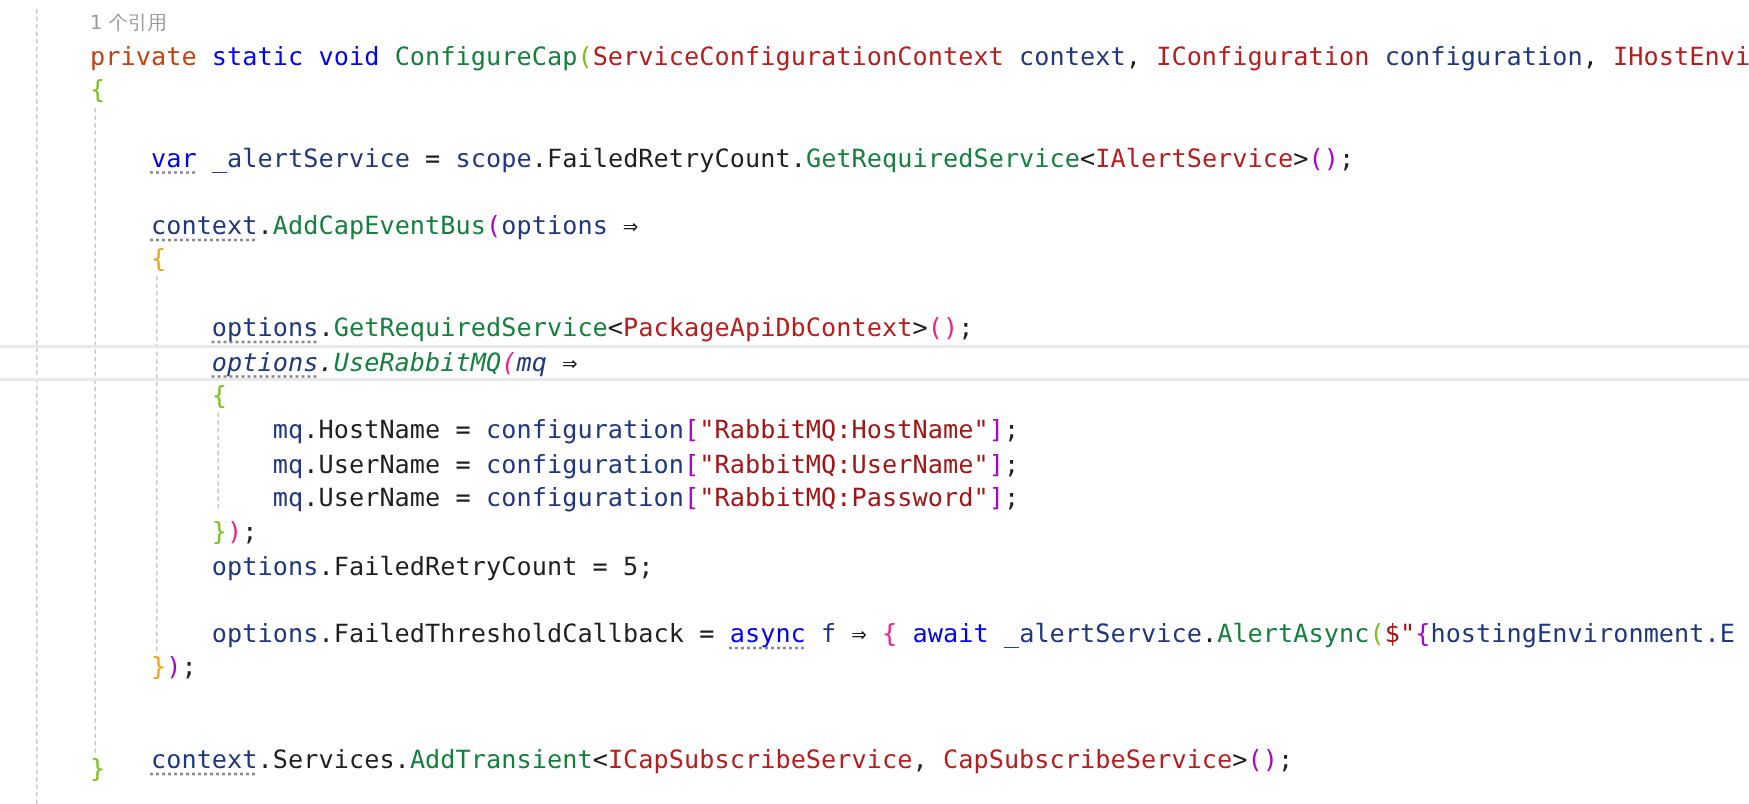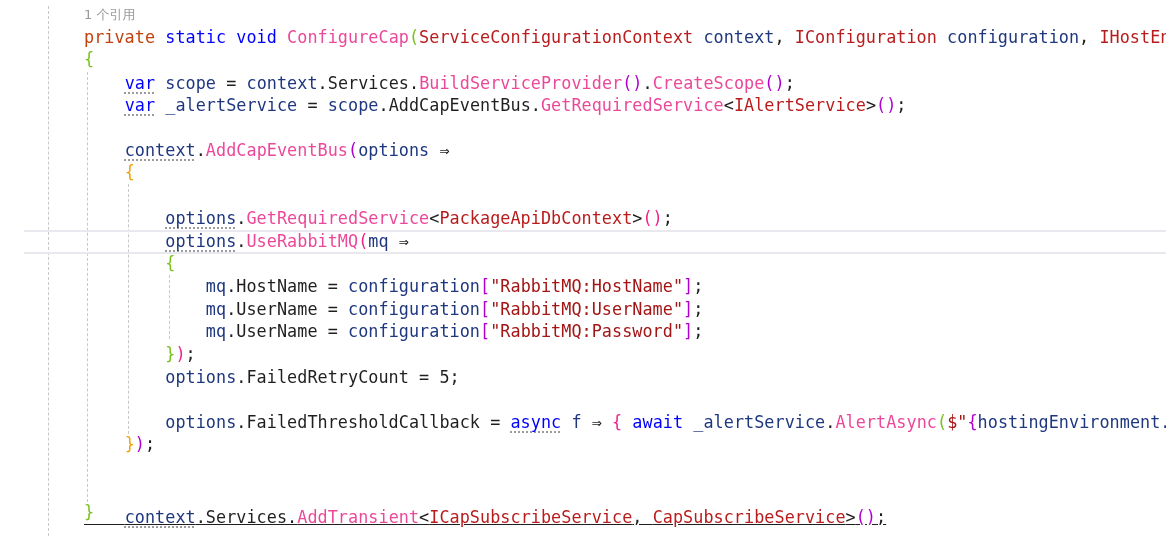--- a/index.html
+++ b/index.html
@@ -2,42 +2,42 @@
 <html><head>
 <meta charset="utf-8">
 <style>
   html, body { margin: 0; padding: 0; }
   body {
     width: 1166px; height: 536px; overflow: hidden;
     background: #ffffff;
     position: relative;
     font-family: "DejaVu Sans Mono", "Liberation Mono", monospace;
   }
-  .editor { position: absolute; left: 0; top: 0; width: 974px; height: 536px; margin-left: 24px; }
+  .editor { position: absolute; left: 0; top: 0; width: 974px; height: 536px; }
   .guide {
     position: absolute; width: 0; border-left: 1px dashed #c8c8c8;
   }
   .current-line {
     position: absolute; left: 0; width: 1166px; height: 20px;
     border-top: 2px solid #e8e8ee; border-bottom: 2px solid #e8e8ee;
     top: 230px;
   }
   .line {
     position: absolute; left: 60px; white-space: pre;
     font-size: 16.8px; line-height: 22px; height: 22px;
     color: #1f1f1f; letter-spacing: 0.05px;
   }
   .codelens {
     position: absolute; left: 60px; top: 6px;
     font-family: "DejaVu Sans", sans-serif; font-size: 13px; color: #9a9a9a;
   }
   .t-kw { color: #0000ff; }
   .t-kwgray { color: #c2410c; }
   .t-type { color: #b91c1c; }
-  .t-method { color: #ec4899; }
+  .t-method { color: #15803d; }
   .t-param { color: #1f377f; }
   .t-str { color: #a31515; }
   .b1 { color: #f0a30a; }
   .b2 { color: #b000d0; }
   .b3 { color: #f0218b; }
   .b4 { color: #7ac11f; }
   .dots { text-decoration: underline dotted #8a8a8a; text-underline-offset: 4px; }
 </style>
 </head>
 <body>
@@ -49,46 +49,45 @@
   <div class="guide" style="left:145px; top:275px; height:64px;"></div>
 
   <div class="current-line"></div>
 
   <div class="codelens">1 个引用</div>
 
   <div class="line" style="top:26px;"><span class="t-kwgray">private</span> <span class="t-kw">static</span> <span class="t-kw">void</span> <span class="t-method">ConfigureCap</span><span class="b4">(</span><span class="t-type">ServiceConfigurationContext</span> <span class="t-param">context</span>, <span class="t-type">IConfiguration</span> <span class="t-param">configuration</span>, <span class="t-type">IHostEnvi</span></div>
 
   <div class="line b4" style="top:48px;"><span>{</span></div>
 
-  <div class="line" style="top:72px;">    <span class="t-kw dots">var</span> <span class="t-param">scope</span><span> = </span><span class="t-param">context</span><span>.Services.</span><span class="t-method">BuildServiceProvider</span><span class="b2">()</span>.<span class="t-method">CreateScope</span><span class="b2">()</span>;</div>
 
-  <div class="line" style="top:94px;">    <span class="t-kw dots">var</span> <span class="t-param">_alertService</span><span> = </span><span class="t-param">scope</span><span>.AddCapEventBus.</span><span class="t-method">GetRequiredService</span>&lt;<span class="t-type">IAlertService</span>&gt;<span class="b2">()</span>;</div>
+  <div class="line" style="top:94px;">    <span class="t-kw dots">var</span> <span class="t-param">_alertService</span><span> = </span><span class="t-param">scope</span><span>.FailedRetryCount.</span><span class="t-method">GetRequiredService</span>&lt;<span class="t-type">IAlertService</span>&gt;<span class="b2">()</span>;</div>
 
   <div class="line" style="top:139px;">    <span class="t-param dots">context</span>.<span class="t-method">AddCapEventBus</span><span class="b2">(</span><span class="t-param">options</span> <span>⇒</span></div>
 
   <div class="line b1" style="top:161px;">    <span>{</span></div>
 
 
   <div class="line" style="top:207px;">        <span class="t-param dots">options</span>.<span class="t-method">GetRequiredService</span>&lt;<span class="t-type">PackageApiDbContext</span>&gt;<span class="b3">()</span>;</div>
 
-  <div class="line" style="top:230px;">        <span class="t-param dots">options</span>.<span class="t-method">UseRabbitMQ</span><span class="b3">(</span><span class="t-param">mq</span> <span>⇒</span></div>
+  <div class="line" style="top:230px;font-style:italic;">        <span class="t-param dots">options</span>.<span class="t-method">UseRabbitMQ</span><span class="b3">(</span><span class="t-param">mq</span> <span>⇒</span></div>
 
   <div class="line b4" style="top:252px;">        <span>{</span></div>
 
   <div class="line" style="top:298px;">            <span class="t-param">mq</span>.<span>UserName</span> = <span class="t-param">configuration</span><span class="b2">[</span><span class="t-str">"RabbitMQ:UserName"</span><span class="b2">]</span>;</div>
 
   <div class="line" style="top:275px;">            <span class="t-param">mq</span>.<span>HostName</span> = <span class="t-param">configuration</span><span class="b2">[</span><span class="t-str">"RabbitMQ:HostName"</span><span class="b2">]</span>;</div>
 
   <div class="line" style="top:320px;">            <span class="t-param">mq</span>.<span>UserName</span> = <span class="t-param">configuration</span><span class="b2">[</span><span class="t-str">"RabbitMQ:Password"</span><span class="b2">]</span>;</div>
 
   <div class="line" style="top:343px;">        <span class="b4">}</span><span class="b3">)</span>;</div>
 
   <div class="line" style="top:366px;">        <span class="t-param">options</span>.<span>FailedRetryCount</span> = <span>5</span>;</div>
 
 
   <div class="line" style="top:411px;">        <span class="t-param">options</span>.<span>FailedThresholdCallback</span> = <span class="t-kw dots">async</span> <span class="t-param">f</span> <span>⇒</span> <span class="b3">{</span> <span class="t-kw">await</span> <span class="t-param">_alertService</span>.<span class="t-method">AlertAsync</span><span class="b4">(</span><span class="t-str">$"</span><span class="b2">{</span><span class="t-param">hostingEnvironment.E</span></div>
 
   <div class="line" style="top:433px;">    <span class="b1">}</span><span class="b2">)</span>;</div>
 
-  <div class="line" style="top:506px;text-decoration:underline;">    <span class="t-param dots">context</span><span>.Services.</span><span class="t-method">AddTransient</span>&lt;<span class="t-type">ICapSubscribeService</span>, <span class="t-type">CapSubscribeService</span>&gt;<span class="b2">()</span>;</div>
+  <div class="line" style="top:495px;">    <span class="t-param dots">context</span><span>.Services.</span><span class="t-method">AddTransient</span>&lt;<span class="t-type">ICapSubscribeService</span>, <span class="t-type">CapSubscribeService</span>&gt;<span class="b2">()</span>;</div>
 
   <div class="line b4" style="top:501px;"><span>}</span></div>
 </div>
 
 </body></html>

